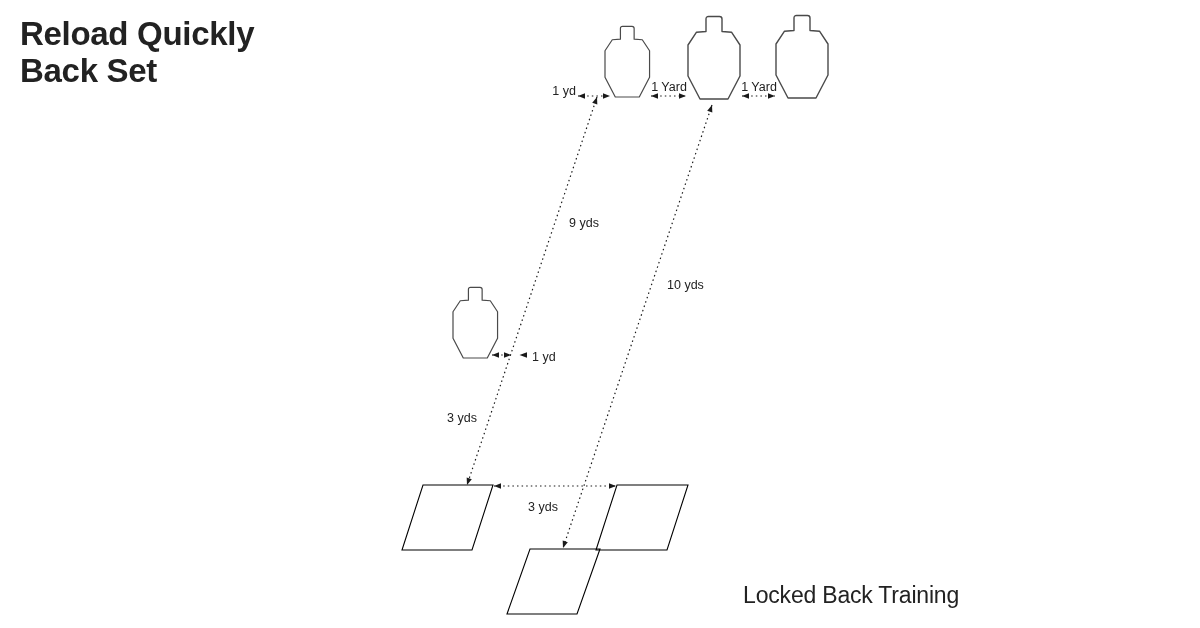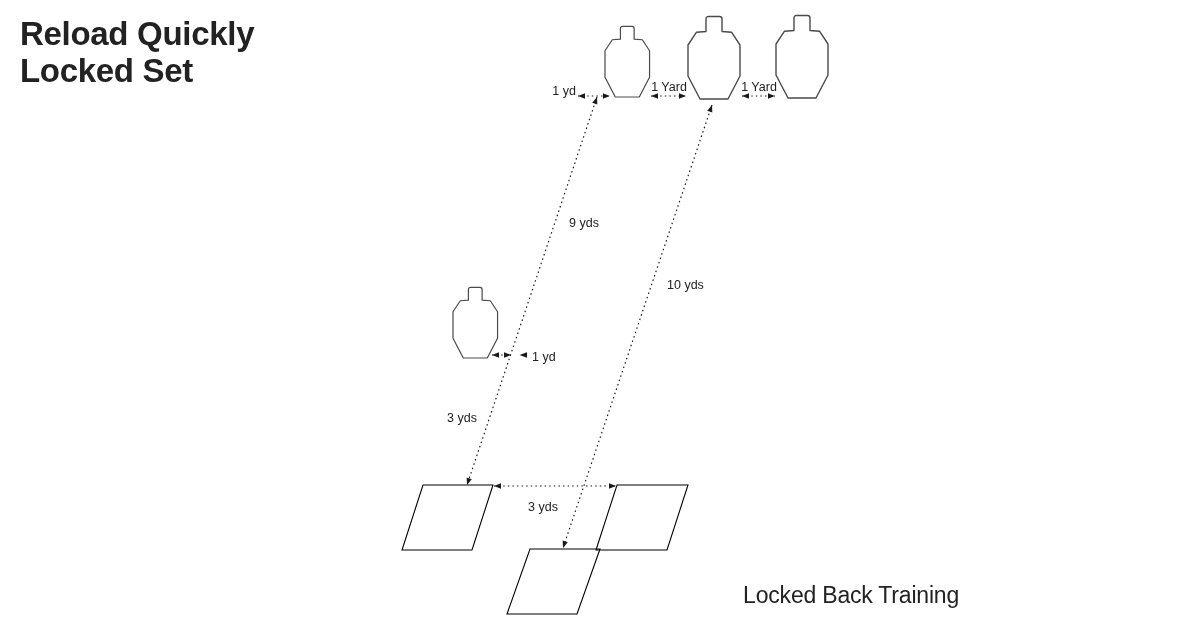--- a/index.html
+++ b/index.html
@@ -36,21 +36,21 @@
     font-size:12.5px;fill:var(--ink);
   }
 </style>
 </head>
 <body>
 
 <div class="canvas">
 
   <div class="title">
     <div>Reload Quickly</div>
-    <div>Locked Set</div>
+    <div>Back Set</div>
   </div>
 
   <svg class="diagram" width="1200" height="628" viewBox="0 0 1200 628">
     <defs>
       <path id="tgt" d="M18,16.5 L18,4 Q18,1.5 20.5,1.5 L31.5,1.5 Q34,1.5 34,4 L34,16.5 L43.5,17.2 L52,30 L52,61 L40,84 L12,84 L0,61 L0,30 L8.5,17.2 Z"></path>
       <marker id="arrEnd" markerWidth="9" markerHeight="7" refX="7.4" refY="3" orient="auto" markerUnits="userSpaceOnUse">
         <path class="arrowfill" d="M0.4,0.3 L7.4,3 L0.4,5.7 Z"></path>
       </marker>
       <marker id="arrStart" markerWidth="9" markerHeight="7" refX="7.4" refY="3" orient="auto-start-reverse" markerUnits="userSpaceOnUse">
         <path class="arrowfill" d="M0.4,0.3 L7.4,3 L0.4,5.7 Z"></path>

